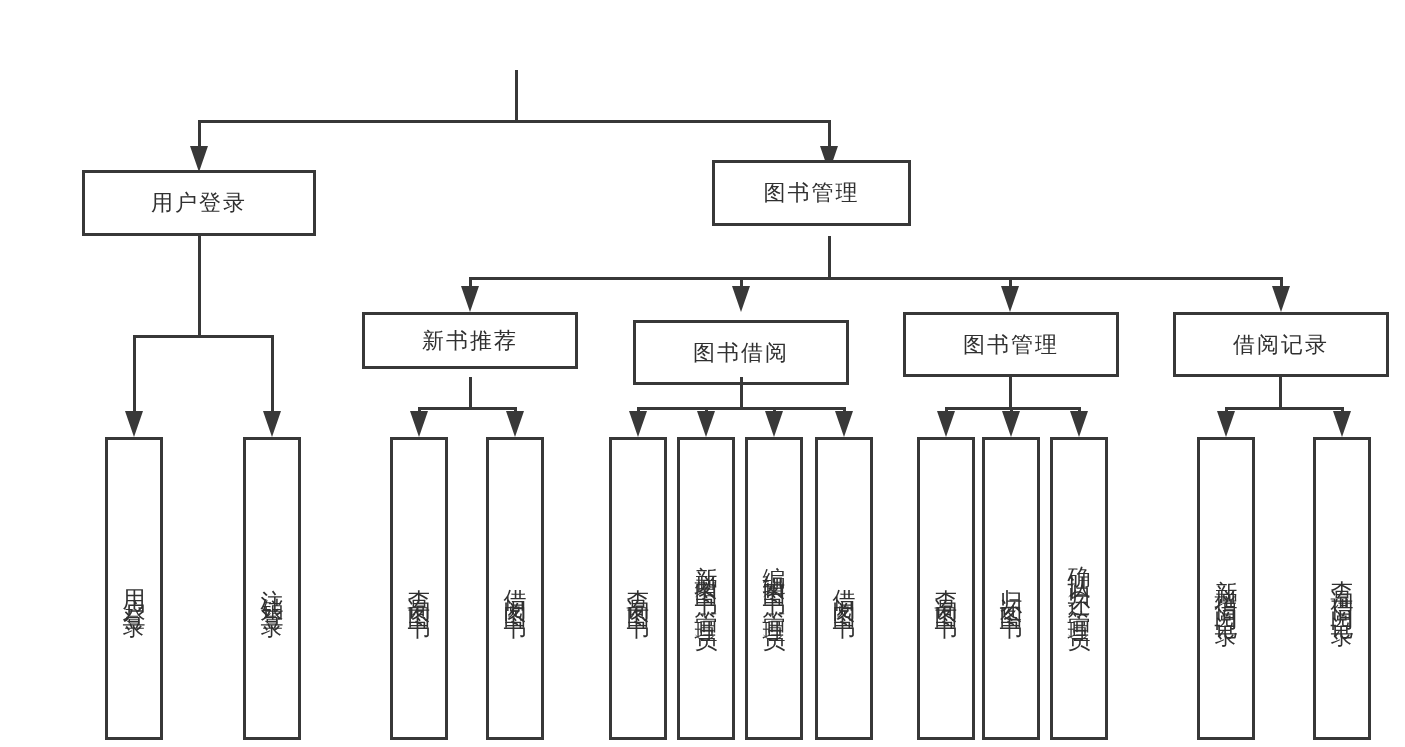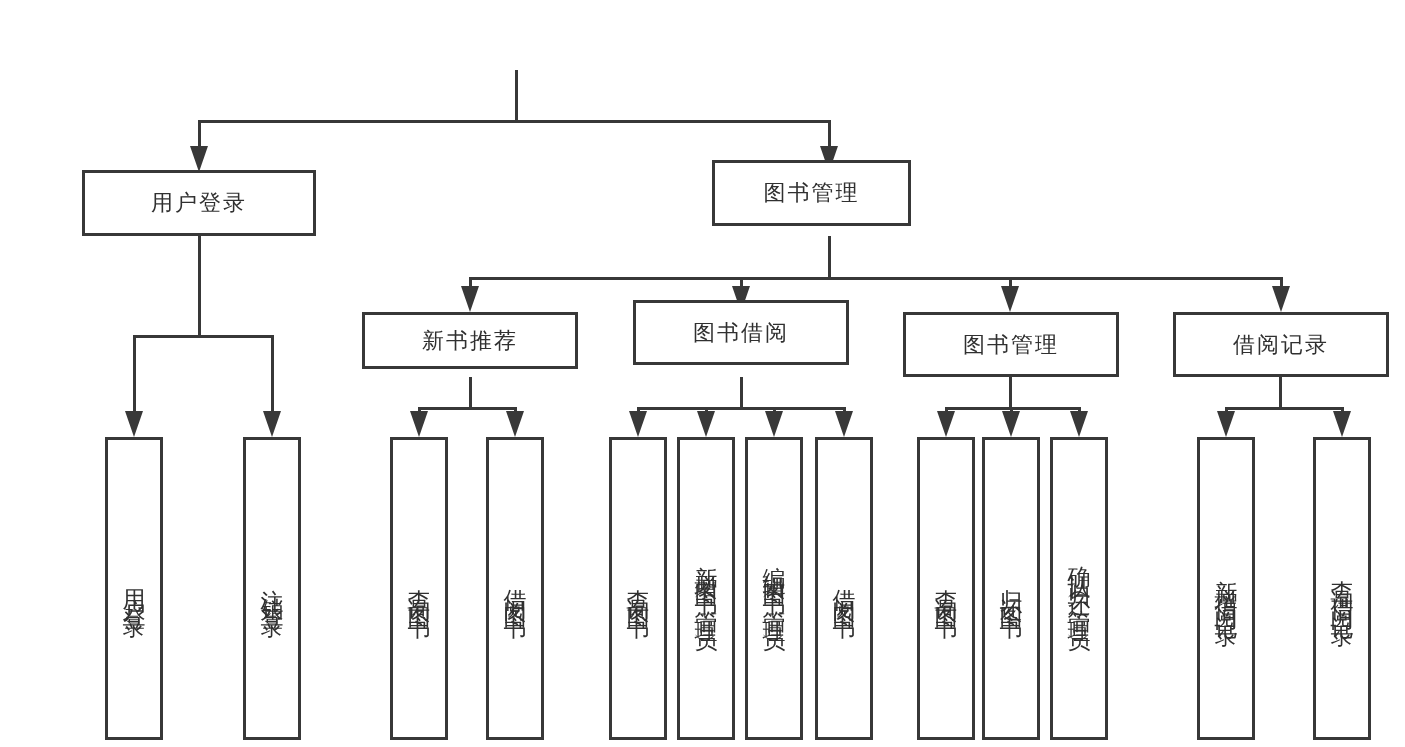--- a/index.html
+++ b/index.html
@@ -91,21 +91,21 @@
   <div class="v" style="left:1009px;top:277px;height:10px;"></div>
   <div class="v" style="left:1280px;top:277px;height:10px;"></div>
   <div class="a" style="left:461px;top:286px;"></div>
   <div class="a" style="left:732px;top:286px;"></div>
   <div class="a" style="left:1001px;top:286px;"></div>
   <div class="a" style="left:1272px;top:286px;"></div>
 
   <div class="box" style="left:362px;top:312px;width:216px;height:57px;">
     <span class="lbl">新书推荐</span>
   </div>
-  <div class="box" style="left:633px;top:300px;width:216px;height:65px;">
+  <div class="box" style="left:633px;top:320px;width:216px;height:65px;">
     <span class="lbl">图书借阅</span>
   </div>
   <div class="box" style="left:903px;top:312px;width:216px;height:65px;">
     <span class="lbl">图书管理</span>
   </div>
   <div class="box" style="left:1173px;top:312px;width:216px;height:65px;">
     <span class="lbl">借阅记录</span>
   </div>
 
   <div class="v" style="left:469px;top:377px;height:30px;"></div>

